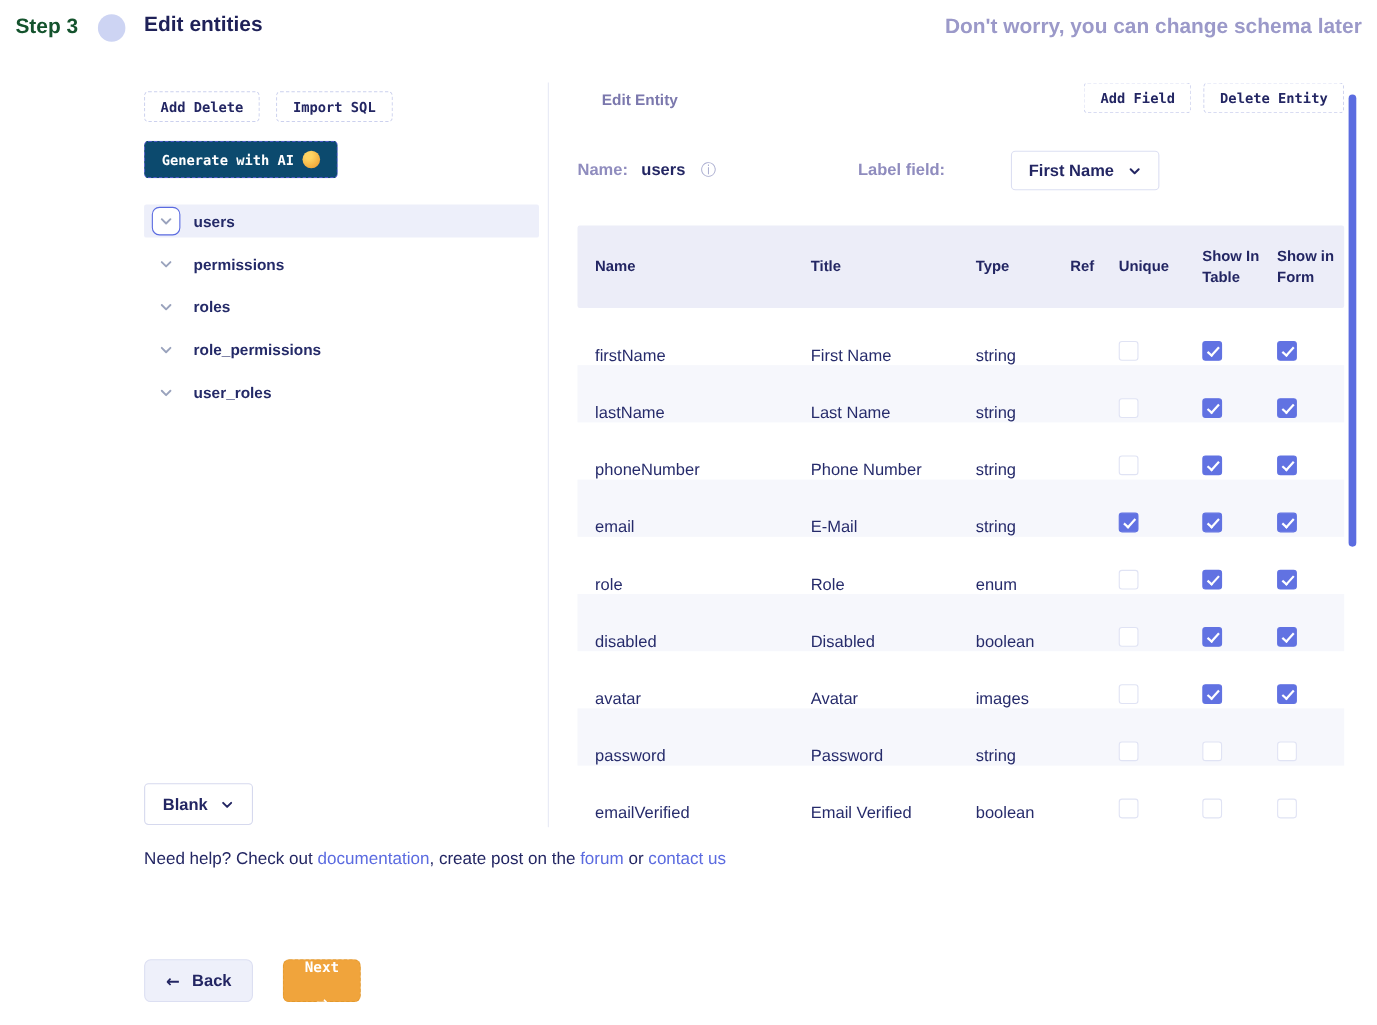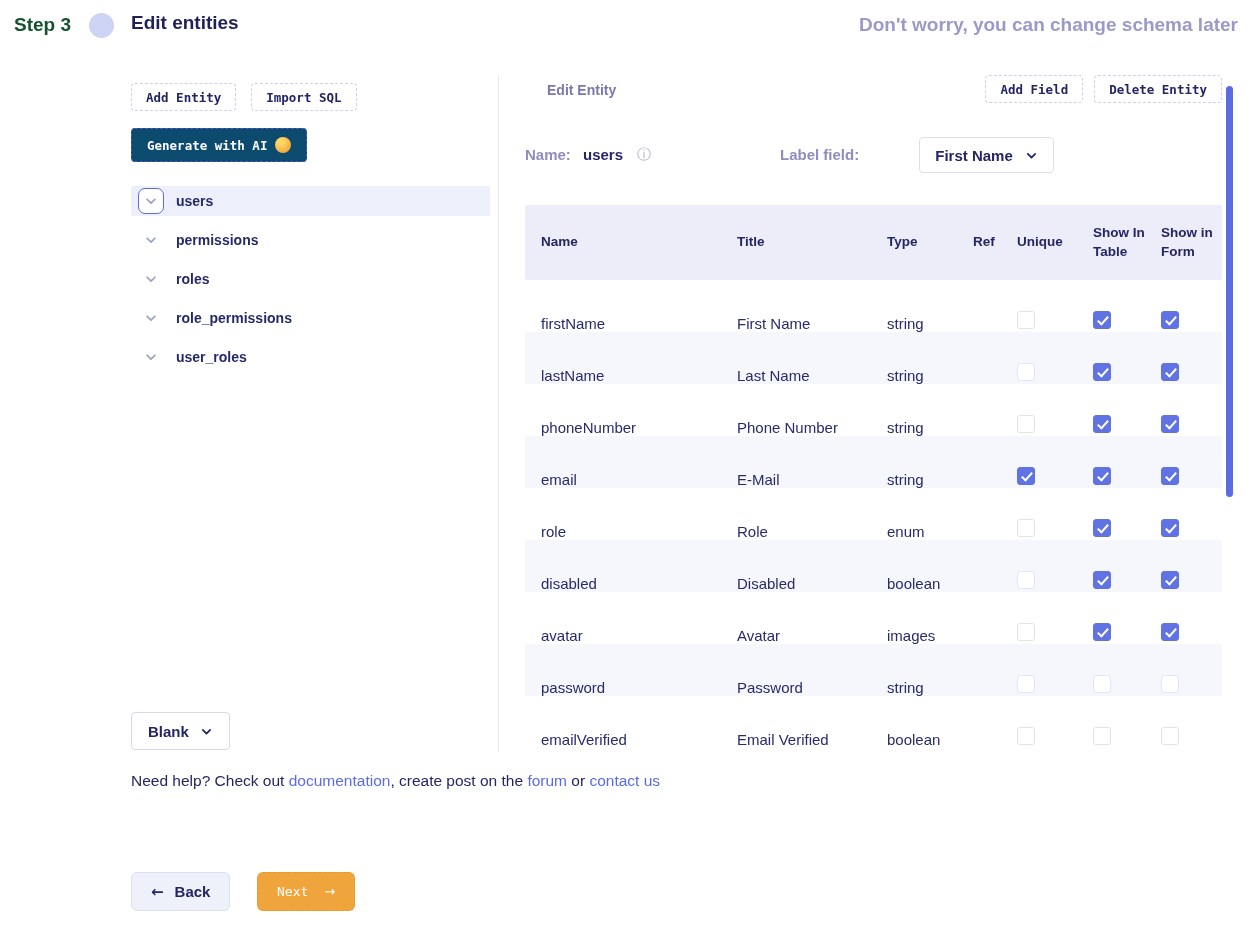--- a/index.html
+++ b/index.html
@@ -89,37 +89,37 @@
   
   .help-text { position:absolute; left:131px; top:772px; font-size:15.5px; color:#232663; }
   .link { color:#5b6be0; cursor:pointer; text-decoration:none; }
 
   .back-button { position:absolute; left:131px; top:872px; height:39px; padding:0 19px;
     display:flex; align-items:center; gap:11px; background:#eef0fa; border:1px solid #dcdff2;
     border-radius:6px; font-size:15px; font-weight:700; color:#232663; cursor:pointer;
     font-family:"Liberation Sans", sans-serif; }
   .next-button { position:absolute; left:257px; top:872px; height:39px; padding:0 19px;
     display:flex; align-items:center; gap:16px; background:#f0a43c; border:1px dashed #e2992e;
-    border-radius:6px; font-family:"DejaVu Sans Mono", monospace; font-size:13px; font-weight:400;
-    color:#ffffff; cursor:pointer; }
+    border-radius:6px; font-family:"DejaVu Sans Mono", monospace; font-size:13px; font-weight:700;
+    color:#ffffff; cursor:pointer;flex-direction:column; }
   .arrow { font-family:"DejaVu Sans", sans-serif; }
 </style>
 </head>
 <body>
 
 <div class="page">
 
   <span class="step-label">Step 3</span>
   <span class="step-dot"></span>
   <h1 class="page-title">Edit entities</h1>
   <span class="hint">Don't worry, you can change schema later</span>
 
   <div class="left-panel">
     <div class="toolbar">
-      <button class="btn-light">Add Entity</button>
+      <button class="btn-light">Add Delete</button>
       <button class="btn-light">Import SQL</button>
     </div>
     <button class="btn-generate">
       <span>Generate with AI</span>
       <span class="emoji-badge" title="🤯"></span>
     </button>
     <ul class="entity-list">
     <li class="entity-item selected">
       <span class="chev-wrap">
         <svg width="14" height="14" viewBox="0 0 16 16">

